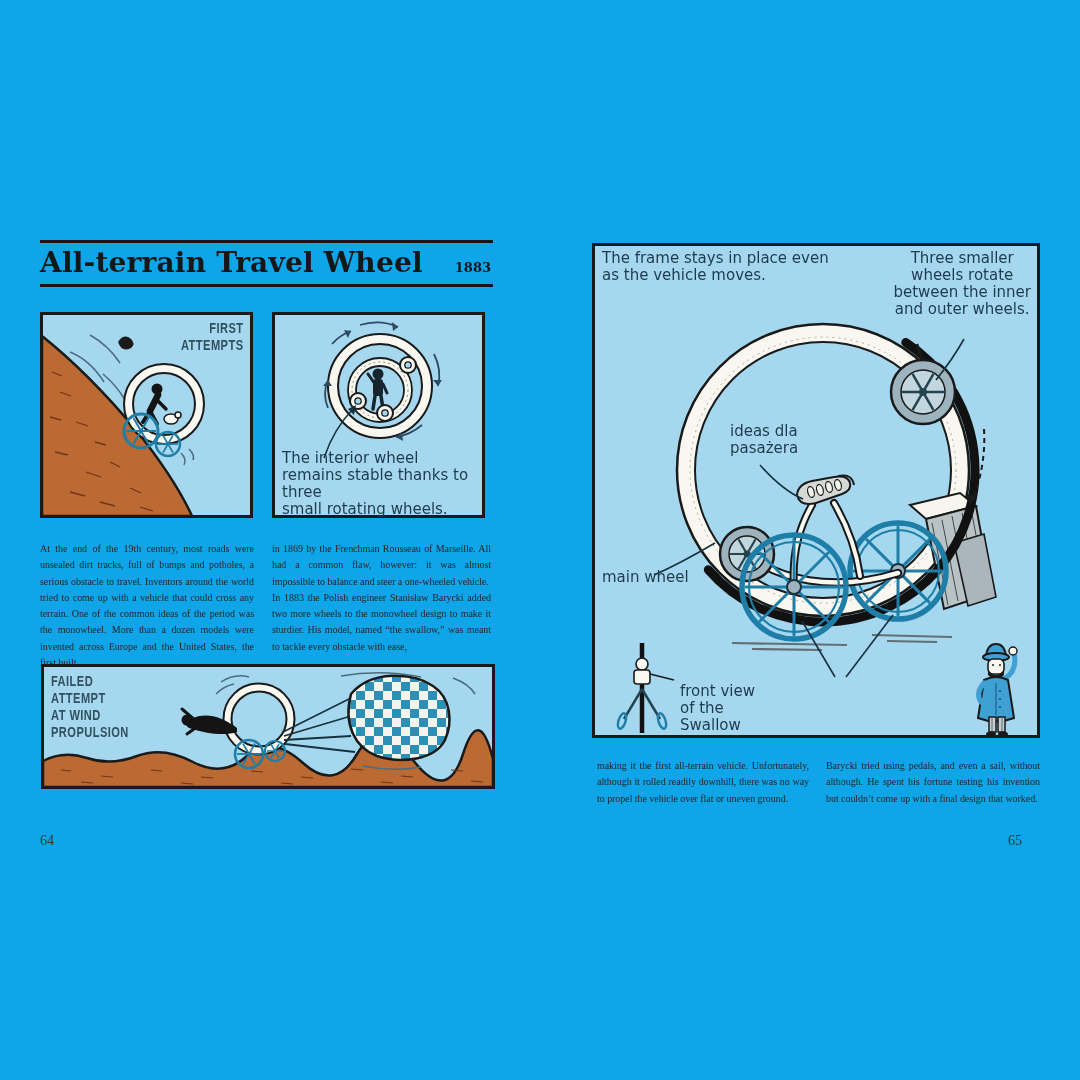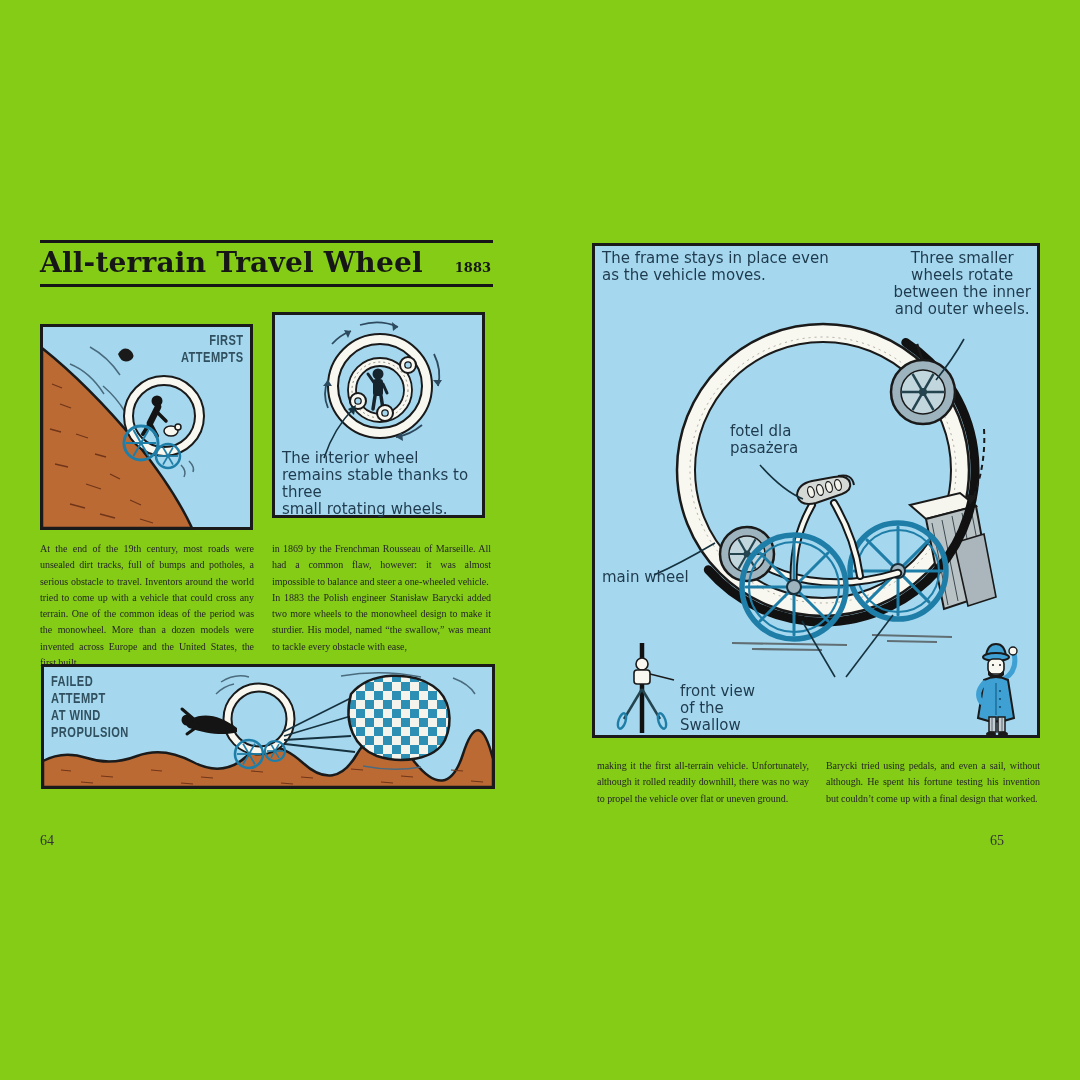--- a/index.html
+++ b/index.html
@@ -1,16 +1,16 @@
 <!DOCTYPE html>
 <html><head>
 <meta charset="utf-8">
 <style>
   html,body{margin:0;padding:0;background:#ffffff;}
-  #canvas{position:relative;width:1080px;height:1080px;background:#84cc16;overflow:hidden;
+  #canvas{position:relative;width:1080px;height:1080px;background:#0ea5e9;overflow:hidden;
           font-family:"Liberation Serif", serif;color:#222;}
   .abs{position:absolute;}
   
   .title-block{border-top:3.5px solid #161616;border-bottom:3.5px solid #161616;}
   .title-row{display:flex;justify-content:space-between;align-items:baseline;padding:6px 2px 7px 0;}
   .title-text{font-family:"DejaVu Serif", serif;font-weight:bold;font-size:28px;line-height:1;
               letter-spacing:0.2px;color:#161616;margin:0;}
   .title-year{font-family:"DejaVu Serif", serif;font-weight:bold;font-size:13px;color:#161616;}
   
   .panel{box-sizing:border-box;}
@@ -33,21 +33,21 @@
 
 <div id="canvas">
 
   <div class="abs title-block" style="left:40px;top:240px;width:453px;">
     <div class="title-row">
       <h1 class="title-text">All-terrain Travel Wheel</h1>
       <span class="title-year">1883</span>
     </div>
   </div>
 
-  <div class="abs panel" style="left:40px;top:312px;width:213px;height:206px;margin-top:12px;">
+  <div class="abs panel" style="left:40px;top:312px;width:213px;height:206px;">
     <svg width="213" height="206" viewBox="0 0 213 206">
       <rect x="1.5" y="1.5" width="210" height="203" fill="#A5D8EF" stroke="#1a1a1a" stroke-width="3"></rect>
 
       <path d="M2,24 C22,40 56,70 96,118 C120,148 140,178 152,204 L2,204 Z" fill="#BC6A34" stroke="#1a1a1a" stroke-width="2.5"></path>
       <g stroke="#703518" stroke-width="1.3">
         <line x1="20" y1="80" x2="31" y2="84"></line>
           <line x1="36" y1="110" x2="48" y2="114"></line>
         <line x1="15" y1="140" x2="28" y2="143"></line>
           <line x1="46" y1="160" x2="61" y2="165"></line>
         <line x1="70" y1="150" x2="80" y2="155"></line>
@@ -414,26 +414,26 @@
         <path d="M254,434 L301,372"></path>
       </g>
     </svg>
 
     <div class="cap-layer hand pre" style="left:10px;top:7px;">The frame stays in place even
 as the vehicle moves.</div>
     <div class="cap-layer hand pre" style="right:9px;top:7px;text-align:center;">Three smaller
 wheels rotate
 between the inner
 and outer wheels.</div>
-    <div class="cap-layer hand pre" style="left:138px;top:180px;">fotel dla
+    <div class="cap-layer hand pre" style="left:138px;top:180px;">ideas dla
 pasażera</div>
     <div class="cap-layer hand" style="left:10px;top:326px;">main wheel</div>
     <div class="cap-layer hand pre" style="left:88px;top:440px;">front view
 of the
 Swallow</div>
   </div>
 
   <div class="abs bodycol" style="left:597px;top:758px;width:212px;">making it the first all-terrain vehicle. Unfortunately, although it rolled readily downhill, there was no way to propel the vehicle over flat or uneven ground.</div>
   <div class="abs bodycol" style="left:826px;top:758px;width:214px;">Barycki tried using pedals, and even a sail, without although. He spent his fortune testing his invention but couldn’t come up with a final design that worked.</div>
 
-  <div class="abs pagenum" style="left:990px;top:833px;width:50px;text-align:left;">65</div>
+  <div class="abs pagenum" style="left:990px;top:833px;width:50px;text-align:center;">65</div>
 
 </div>
 
 </body></html>

